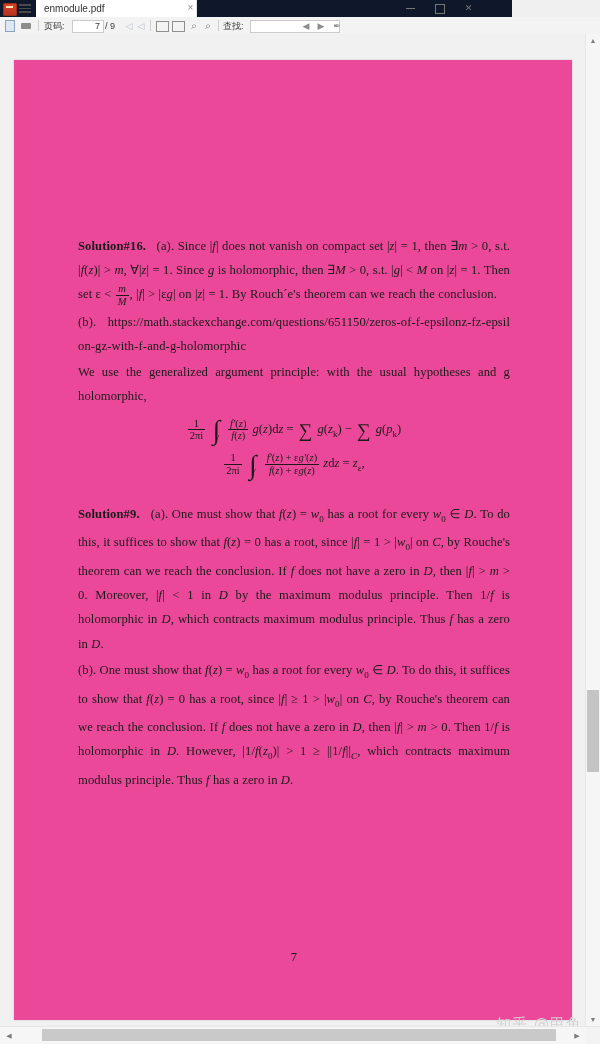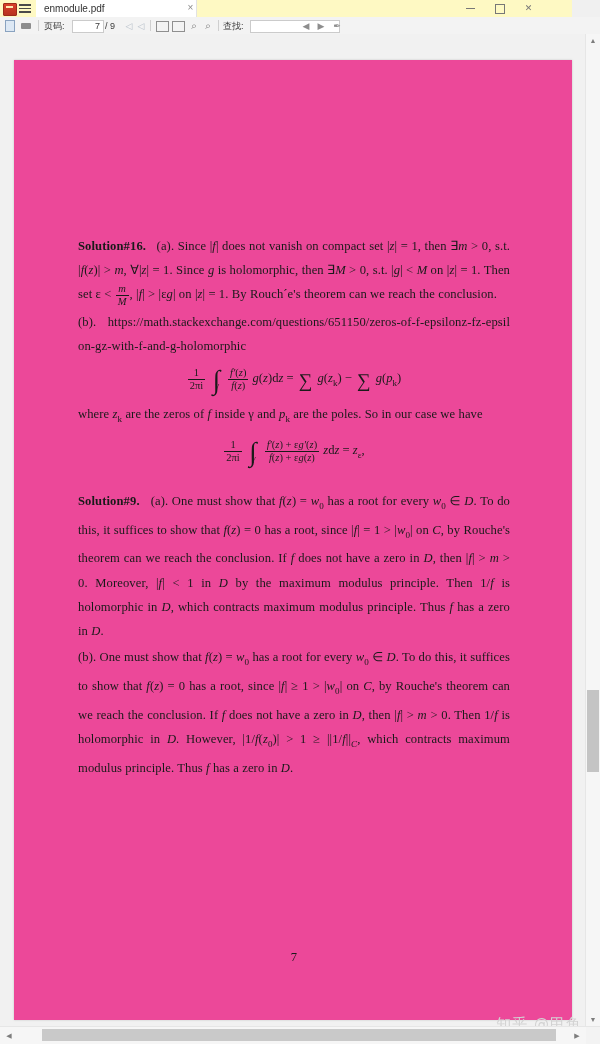--- a/index.html
+++ b/index.html
@@ -6,22 +6,22 @@
   body{
     width:600px;height:1044px;overflow:hidden;
     background:#ffffff;
     font-family:"Liberation Sans", sans-serif;
     -webkit-font-smoothing:antialiased;
   }
   .app{position:relative;width:600px;height:1044px;background:#f0f0f0;}
 
   
   .titlebar{
-    position:absolute;left:0;top:0;width:572px;height:17px;
-    background:#fef9c3;border-bottom:2px solid #a16207;
+    position:absolute;left:0;top:0;width:512px;height:17px;
+    background:#0f172a;border-bottom:2px solid #a16207;
   }
   .tb-logo{
     position:absolute;left:3px;top:3px;width:12px;height:11px;
     background:linear-gradient(#d8402a,#b8331f);border-radius:1px;
     border:1px solid #9c2c1b;
   }
   .tb-logo:after{
     content:"";position:absolute;left:2px;top:2px;width:7px;height:2px;background:#ffe9b0;
   }
   .tb-menu{
@@ -264,36 +264,33 @@
           <span class="frac"><span class="num m">m</span><span class="den m">M</span></span>,
           |<span class="m">f</span>| &gt; |ε<span class="m">g</span>| on |<span class="m">z</span>| = 1. By Rouch´e's
           theorem can we reach the conclusion.
         </p>
 
         <p class="para">
           <span>(b).</span>&nbsp;
           <span class="link">https://math.stackexchange.com/questions/651150/zeros-of-f-epsilonz-fz-epsilon-gz-with-f-and-g-holomorphic</span>
         </p>
 
+        <p class="para">We use the generalized argument principle: with the usual hypotheses and g holomorphic,</p>
 
         <div class="eq">
           <span class="frac"><span class="num">1</span><span class="den">2πi</span></span>
           <span class="intg">∫</span><span class="sub-g">γ</span>
           <span class="frac"><span class="num"><span class="m">f′</span>(<span class="m">z</span>)</span><span class="den"><span class="m">f</span>(<span class="m">z</span>)</span></span>
           <span class="m">g</span>(<span class="m">z</span>)d<span class="m">z</span> =
           <span class="sum">∑</span>
           <span class="m">g</span>(<span class="m">z</span><sub>k</sub>) −
           <span class="sum">∑</span>
           <span class="m">g</span>(<span class="m">p</span><sub>k</sub>)
         </div>
 
-        <p class="para">
-          where <span class="m">z</span><sub>k</sub> are the zeros of <span class="m">f</span> inside γ and
-          <span class="m">p</span><sub>k</sub> are the poles. So in our case we have
-        </p>
 
         <div class="eq">
           <span class="frac"><span class="num">1</span><span class="den">2πi</span></span>
           <span class="intg">∫</span><span class="sub-g">γ</span>
           <span class="frac"><span class="num"><span class="m">f′</span>(<span class="m">z</span>) + ε<span class="m">g′</span>(<span class="m">z</span>)</span><span class="den"><span class="m">f</span>(<span class="m">z</span>) + ε<span class="m">g</span>(<span class="m">z</span>)</span></span>
           <span class="m">z</span>d<span class="m">z</span> = <span class="m">z</span><sub>ε</sub>,
         </div>
 
 
         <div class="gap"></div>

